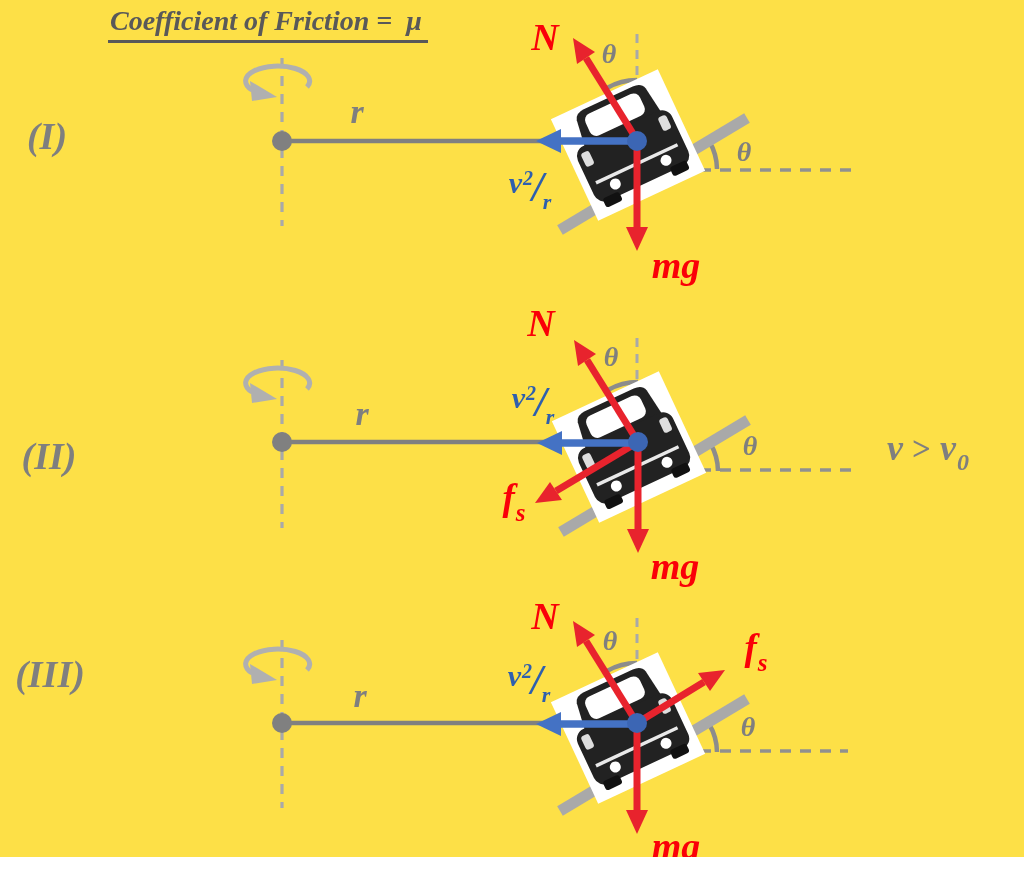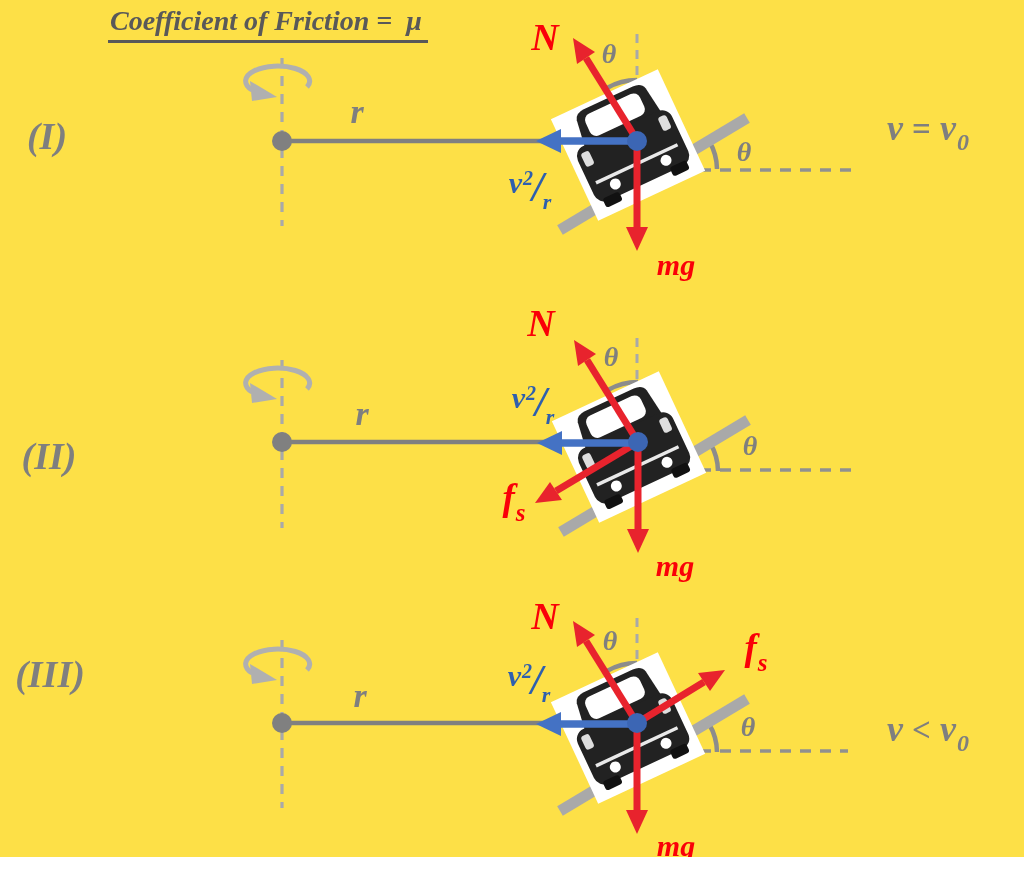--- a/index.html
+++ b/index.html
@@ -17,21 +17,21 @@
   .blue{color:#2e5fae;}
   .title{
     position:absolute;left:108px;top:6px;
     font-style:italic;font-weight:bold;font-size:28px;color:#595959;
     border-bottom:3px solid #595959;padding:0 6px 3px 2px;line-height:1.1;
     white-space:pre;
   }
   .rowlbl{font-size:38px;}
   .rlbl{font-size:34px;}
   .Nlbl{font-size:38px;}
-  .mglbl{font-size:30px;}
+  .mglbl{font-size:38px;}
   .thlbl{font-size:28px;font-weight:bold;}
   .condlbl{font-size:36px;}
   .condlbl .op{font-size:33px;margin:0 9px;font-style:normal;}
   .condlbl sub{font-size:24px;vertical-align:-10px;margin-left:1px;}
   .vfrac .b{font-size:30px;}
   .vfrac sup{font-size:20px;vertical-align:8px;margin-left:1px;}
   .vfrac .sl{font-size:42px;vertical-align:-8px;margin:0 -1px;}
   .vfrac sub{font-size:22px;vertical-align:-16px;}
   .fslbl{font-size:37px;}
   .fslbl sub{font-size:25px;vertical-align:-11px;margin-left:1px;}
@@ -156,34 +156,33 @@
 
   <div class="title">Coefficient of Friction =  μ</div>
 
   <div class="lbl gray rowlbl" style="left:47px;top:136px">(I)</div>
   <div class="lbl gray rlbl" style="left:357px;top:112px">r</div>
   <div class="lbl red Nlbl" style="left:545px;top:37px">N</div>
   <div class="lbl gray thlbl" style="left:609px;top:54px">θ</div>
   <div class="lbl gray thlbl" style="left:744px;top:152px">θ</div>
   <div class="lbl blue vfrac" style="left:530px;top:189px"><span class="b">v</span><sup>2</sup><span class="sl">/</span><sub>r</sub></div>
   <div class="lbl red mglbl" style="left:676px;top:265px">mg</div>
-  <div class="lbl gray condlbl" style="left:928px;top:132px"><span>v</span><span class="op">=</span><span>v</span><sub>0</sub></div>
 
   <div class="lbl gray rowlbl" style="left:49px;top:456px">(II)</div>
   <div class="lbl gray rlbl" style="left:362px;top:414px">r</div>
   <div class="lbl red Nlbl" style="left:541px;top:323px">N</div>
   <div class="lbl gray thlbl" style="left:611px;top:357px">θ</div>
   <div class="lbl gray thlbl" style="left:750px;top:446px">θ</div>
   <div class="lbl blue vfrac" style="left:533px;top:404px"><span class="b">v</span><sup>2</sup><span class="sl">/</span><sub>r</sub></div>
   <div class="lbl red fslbl" style="left:514px;top:502px"><span>f</span><sub>s</sub></div>
   <div class="lbl red mglbl" style="left:675px;top:566px">mg</div>
+  <div class="lbl gray condlbl" style="left:928px;top:452px"><span>v</span><span class="op">&gt;</span><span>v</span><sub>0</sub></div>
 
   <div class="lbl gray rowlbl" style="left:50px;top:674px">(III)</div>
   <div class="lbl gray rlbl" style="left:360px;top:696px">r</div>
   <div class="lbl red Nlbl" style="left:545px;top:616px">N</div>
   <div class="lbl gray thlbl" style="left:610px;top:641px">θ</div>
   <div class="lbl gray thlbl" style="left:748px;top:727px">θ</div>
   <div class="lbl blue vfrac" style="left:529px;top:682px"><span class="b">v</span><sup>2</sup><span class="sl">/</span><sub>r</sub></div>
   <div class="lbl red fslbl" style="left:756px;top:652px"><span>f</span><sub>s</sub></div>
   <div class="lbl red mglbl" style="left:676px;top:846px">mg</div>
-  <div class="lbl gray condlbl" style="left:928px;top:733px"><span>v</span><span class="op">&lt;</span><span>v</span><sub>0</sub></div>
 
 </div>
 
 </body></html>

